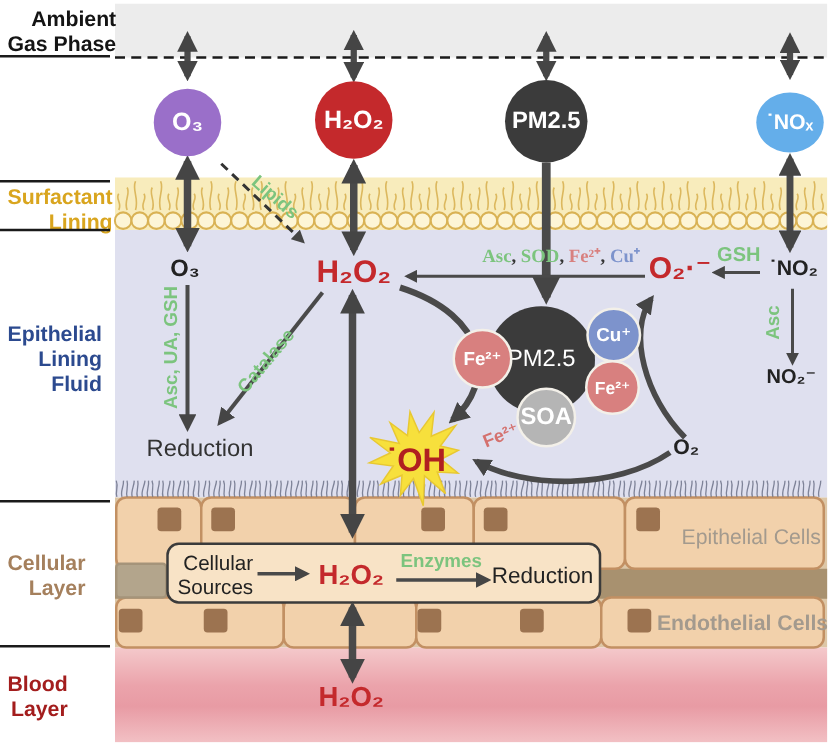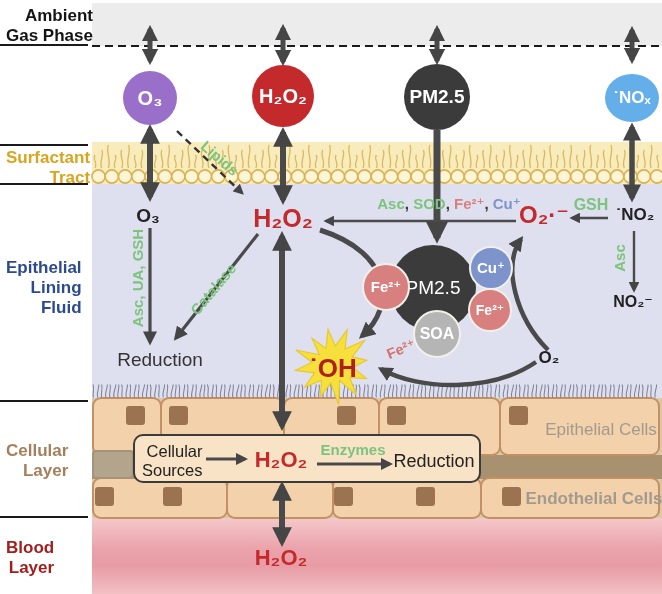--- a/index.html
+++ b/index.html
@@ -32,21 +32,21 @@
   svg#art{position:absolute;left:0;top:0;z-index:30;pointer-events:none;}
 </style>
 </head>
 <body>
 
 <div id="fig">
 
   <div class="abs legend pre" style="top:6px;">Ambient
 Gas Phase</div>
   <div class="abs legend pre" style="top:148px;color:var(--gold,#d9a51e);">Surfactant
-Tract</div>
+Lining</div>
   <div class="abs legend pre" style="top:258px;color:var(--navy,#2c4a8f);">Epithelial
 Lining
 Fluid</div>
   <div class="abs legend pre" style="top:441px;color:var(--brown,#a5805d);">Cellular
 Layer</div>
   <div class="abs legend pre" style="top:538px;color:var(--darkred,#a31d1d);">Blood
 Layer</div>
   <div class="abs rule" style="top:44px;"></div>
   <div class="abs rule" style="top:144px;"></div>
   <div class="abs rule" style="top:183px;"></div>
@@ -410,31 +410,31 @@
     </div>
   <div class="abs mol ctr sat" style="left:386px;top:287px;width:44px;height:44px;background:var(--fe,#d8807f);font-size:15px;">
       <span>Fe²⁺</span>
     </div>
   <div class="abs mol ctr sat" style="left:491px;top:268px;width:40px;height:40px;background:var(--cu,#7d93cc);font-size:15px;">
       <span>Cu⁺</span>
     </div>
   <div class="abs mol ctr sat" style="left:490px;top:310px;width:40px;height:40px;background:var(--fe,#d8807f);font-size:14px;">
       <span>Fe²⁺</span>
     </div>
-  <div class="abs mol ctr sat" style="left:437px;top:334px;width:44px;height:44px;background:var(--soa,#b5b5b5);font-size:16px;">
+  <div class="abs mol ctr sat" style="left:437px;top:334px;width:44px;height:44px;background:var(--soa,#b5b5b5);font-size:19px;">
       <span>SOA</span>
     </div>
 
   <div class="abs ctr txt blacktxt" style="left:148px;top:216px;font-size:19px;">O₃</div>
   <div class="abs ctr txt green" style="left:137px;top:278px;font-size:15px;transform:translate(-50%,-50%) rotate(-90deg);">Asc, UA, GSH</div>
   <div class="abs ctr txt" style="left:160px;top:360px;font-size:19px;color:#333;">Reduction</div>
   <div class="abs ctr txt chem" style="left:283px;top:218px;font-size:25px;">H₂O₂</div>
   <div class="abs ctr txt green" style="left:213px;top:289px;font-size:15px;transform:translate(-50%,-50%) rotate(-50deg);">Catalase</div>
   <div class="abs ctr txt green" style="left:220px;top:158px;font-size:15px;transform:translate(-50%,-50%) rotate(41deg);">Lipids</div>
-  <div class="abs ctr txt" style="left:449px;top:204px;font-size:15px;font-weight:bold;">
+  <div class="abs ctr txt" style="left:449px;top:204px;font-size:15px;font-weight:bold;font-family:Liberation Serif, serif;">
     <span class="green">Asc</span><span style="color:#333;">, </span><span class="green">SOD</span><span style="color:#333;">, </span><span style="color:var(--fe,#d8807f);">Fe²⁺</span><span style="color:#333;">, </span><span style="color:var(--cu,#7d93cc);">Cu⁺</span>
   </div>
   <div class="abs ctr txt chem" style="left:544px;top:215px;font-size:24px;">O₂·⁻</div>
   <div class="abs ctr txt green" style="left:591px;top:205px;font-size:16px;">GSH</div>
   <div class="abs ctr txt blacktxt" style="left:635px;top:215px;font-size:17px;">˙NO₂</div>
   <div class="abs ctr txt green" style="left:619px;top:258px;font-size:15px;transform:translate(-50%,-50%) rotate(-90deg);">Asc</div>
   <div class="abs ctr txt blacktxt" style="left:633px;top:301px;font-size:16px;">NO₂⁻</div>
   <div class="abs ctr txt blacktxt" style="left:549px;top:358px;font-size:17px;">O₂</div>
   <div class="abs ctr txt" style="left:401px;top:349px;font-size:14.5px;font-weight:bold;color:var(--pinklabel,#d4716e);transform:translate(-50%,-50%) rotate(-22deg);">Fe²⁺</div>
   <div class="abs ctr txt" style="left:333px;top:368px;font-size:26px;font-weight:bold;color:#b02020;">˙OH</div>

